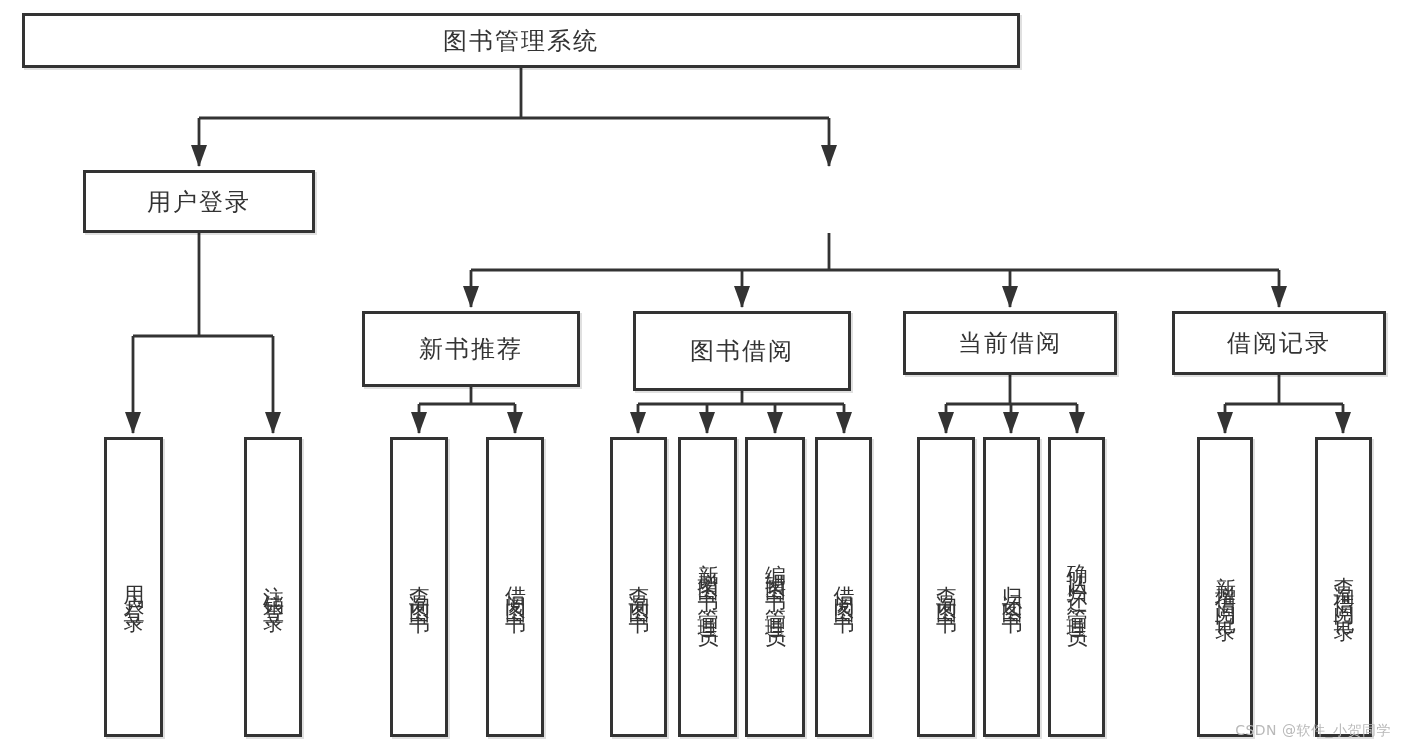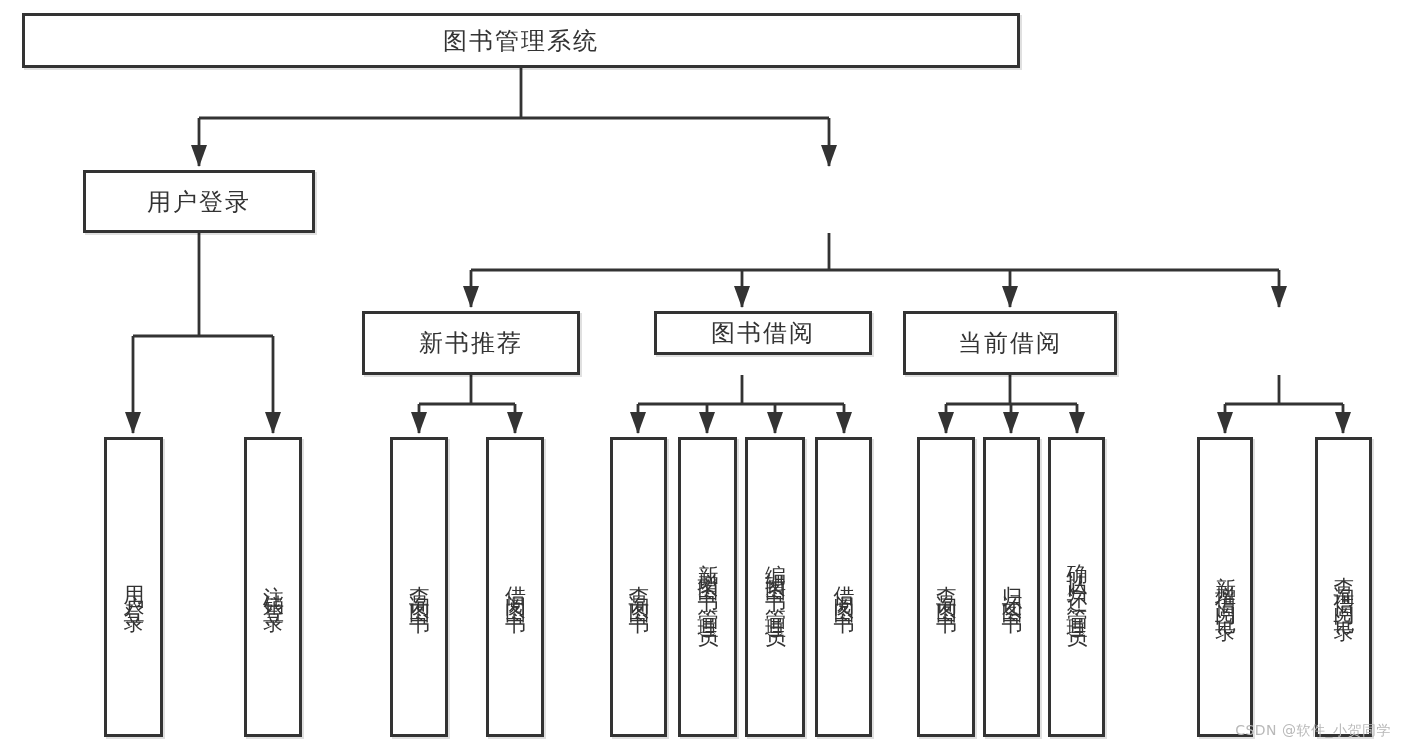--- a/index.html
+++ b/index.html
@@ -120,28 +120,31 @@
   </svg>
 
   <div class="node" style="left:22px; top:13px; width:998px; height:55px;">
     <span class="hlabel">图书管理系统</span>
   </div>
 
   <div class="node" style="left:83px; top:170px; width:232px; height:63px;">
     <span class="hlabel">用户登录</span>
   </div>
 
-  <div class="node" style="left:362px; top:311px; width:218px; height:64px;">
+  <div class="node" style="left:362px; top:311px; width:218px; height:76px;">
     <span class="hlabel">新书推荐</span>
   </div>
-  <div class="node" style="left:654px; top:311px; width:218px; height:44px;">
+  <div class="node" style="left:633px; top:311px; width:218px; height:80px;">
     <span class="hlabel">图书借阅</span>
   </div>
   <div class="node" style="left:903px; top:311px; width:214px; height:64px;text-align:center;">
     <span class="hlabel">当前借阅</span>
+  </div>
+  <div class="node" style="left:1172px; top:311px; width:214px; height:64px;">
+    <span class="hlabel">借阅记录</span>
   </div>
 
   <div class="node" style="left:104px; top:437px; width:59px; height:300px;">
     <span class="vlabel">用户登录</span>
   </div>
   <div class="node" style="left:244px; top:437px; width:58px; height:300px;">
     <span class="vlabel">注销登录</span>
   </div>
 
   <div class="node" style="left:390px; top:437px; width:58px; height:300px;">

